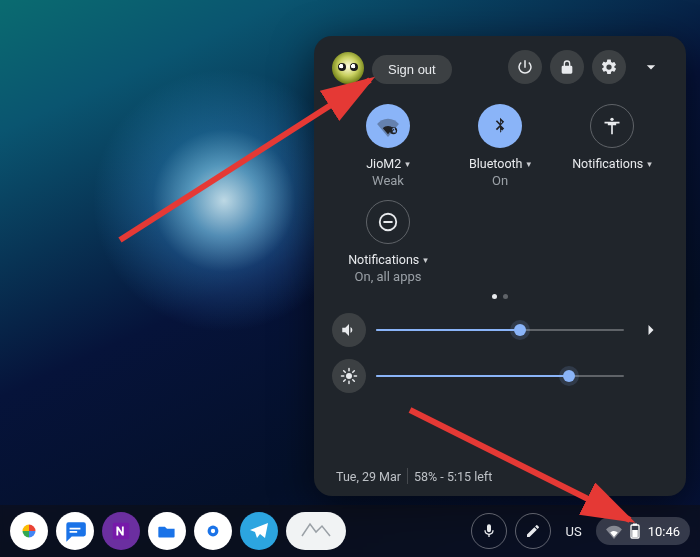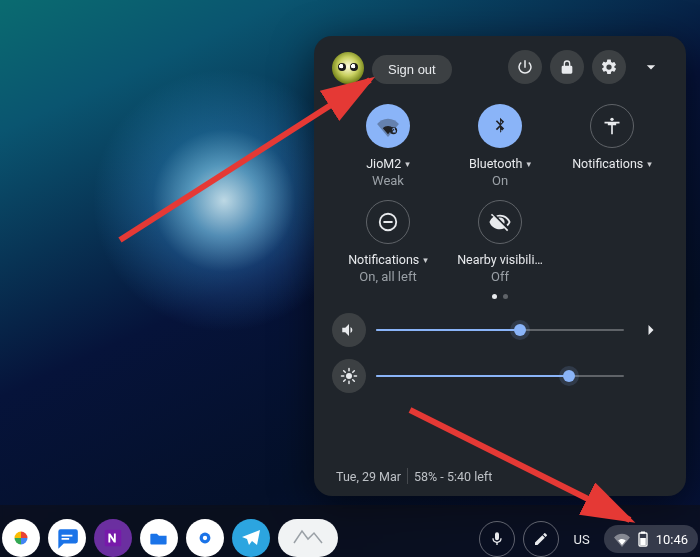--- a/index.html
+++ b/index.html
@@ -85,21 +85,21 @@
   .slider-track { position:relative; flex:1; height: 20px; }
   .track { position:absolute; left:0; right:0; top:50%; height:2px; background:#5f6368; transform:translateY(-50%); border-radius:2px;}
   .fill  { position:absolute; left:0; top:50%; height:2px; background:#8ab4f8; transform:translateY(-50%); border-radius:2px;}
   .thumb { position:absolute; top:50%; width:12px; height:12px; background:#8ab4f8; border-radius:50%; transform:translate(-50%,-50%); box-shadow:0 0 0 4px rgba(138,180,248,0.15);}
   .chev { width:34px; height:34px; display:flex; align-items:center; justify-content:center; cursor:pointer;}
 
   .footer { display:flex; align-items:center; gap:6px; margin-top:auto; padding: 6px 4px 2px; font-size:12.5px; color:#bdc1c6;}
   .vline { width:1px; height:16px; background: #45494e; }
 
   
-  .shelf { position:absolute; left:0; right:0; bottom:0; height:52px; background: rgba(15,15,20,0.55); backdrop-filter: blur(2px); display:flex; align-items:flex-end; padding:0 2px;}
+  .shelf { position:absolute; left:0; right:0; bottom:0; height:52px; background: rgba(15,15,20,0.55); backdrop-filter: blur(2px); display:flex; align-items:center; padding:0 10px;}
   .shelf-apps { display:flex; align-items:center; gap:8px; }
   .app { width:38px; height:38px; border-radius:50%; display:flex; align-items:center; justify-content:center; cursor:pointer; background:#fff; }
   .app svg { display:block; }
   .app.onenote { background:#6b2fa0; }
   .app.messages { background:#fff; }
   .app.files { background:#fff; }
   .app.settings { background:#fff; }
   .app.telegram { background:#2ca5e0; }
   .app.wide { width:60px; border-radius:20px; background:#f1f3f4; }
 
@@ -192,35 +192,24 @@
     <div class="tile">
       <div class="tile-ic off">
         <svg width="22" height="22" viewBox="0 0 24 24">
             <path d="M12 2a10 10 0 1 0 0 20 10 10 0 0 0 0-20zm0 2a8 8 0 1 1 0 16 8 8 0 0 1 0-16zm-5 7h10v2H7v-2z"></path>
           </svg>
       </div>
       <div class="tile-title">
           <span>Notifications</span>
           <span class="caret">▾</span>
         </div>
-      <div class="tile-sub">On, all left</div>
-    </div>
-
-
-    <div class="tile">
-      <div class="tile-ic off">
-        <svg width="22" height="22" viewBox="0 0 24 24">
-            <path d="M2 4.27L3.28 3 21 20.72 19.73 22l-3.1-3.1A11.5 11.5 0 0 1 12 20C6 20 1.73 15.89.46 12a13.3 13.3 0 0 1 4.4-5.64L2 4.27zM12 7a5 5 0 0 1 5 5c0 .65-.13 1.26-.36 1.83l-6.47-6.47C10.74 7.13 11.35 7 12 7zm0-3c6 0 10.27 4.11 11.54 8a13.23 13.23 0 0 1-3.05 4.55l-1.42-1.42A11.27 11.27 0 0 0 21.4 12 11.46 11.46 0 0 0 12 6c-.9 0-1.77.1-2.6.3L7.88 4.78A13.5 13.5 0 0 1 12 4z"></path>
-          </svg>
-      </div>
-      <div class="tile-title">
-          <span>Nearby visibili…</span>
-        </div>
-      <div class="tile-sub">Off</div>
-    </div>
+      <div class="tile-sub">On, all apps</div>
+    </div>
+
+
   </div>
 
   <div class="pager">
     <div class="dot active"></div>
     <div class="dot"></div>
   </div>
 
   <div class="slider-row">
     <div class="ico">
       <svg width="18" height="18" viewBox="0 0 24 24">
@@ -250,21 +239,21 @@
       <div class="track"></div>
       <div class="fill" id="bri-fill" style="width: 78%;"></div>
       <div class="thumb" id="bri-thumb" style="left: 78%;"></div>
     </div>
     <div style="width:34px"></div>
   </div>
 
   <div class="footer">
     <span>Tue, 29 Mar</span>
     <div class="vline"></div>
-    <span>58% - 5:40 left</span>
+    <span>58% - 5:15 left</span>
   </div>
 </div>
 
 <div class="shelf">
   <div class="shelf-apps">
     <div class="app" style="background:#fff">
       <svg width="26" height="26" viewBox="0 0 24 24">
           <path fill="#FBBC04" d="M12 12V6a6 6 0 0 0-6 6h6z"></path>
           <path fill="#EA4335" d="M12 12h6a6 6 0 0 0-6-6v6z"></path>
           <path fill="#4285F4" d="M12 12v6a6 6 0 0 0 6-6h-6z"></path>

